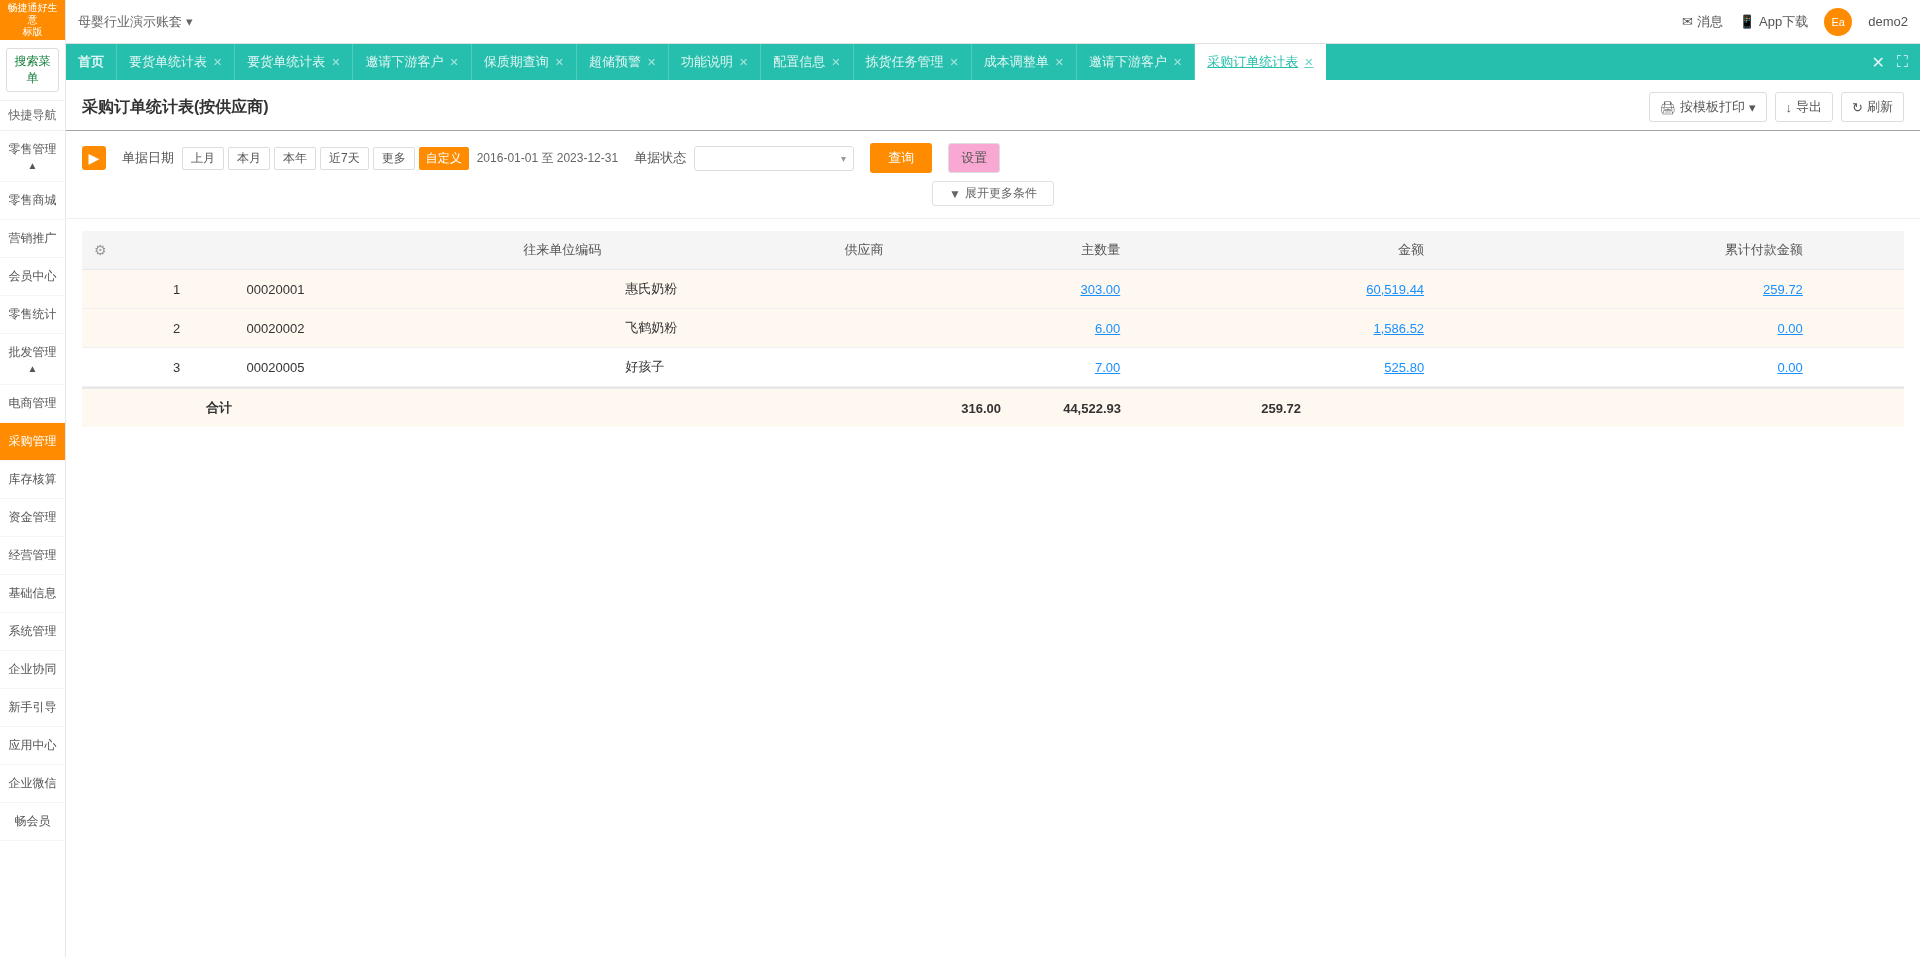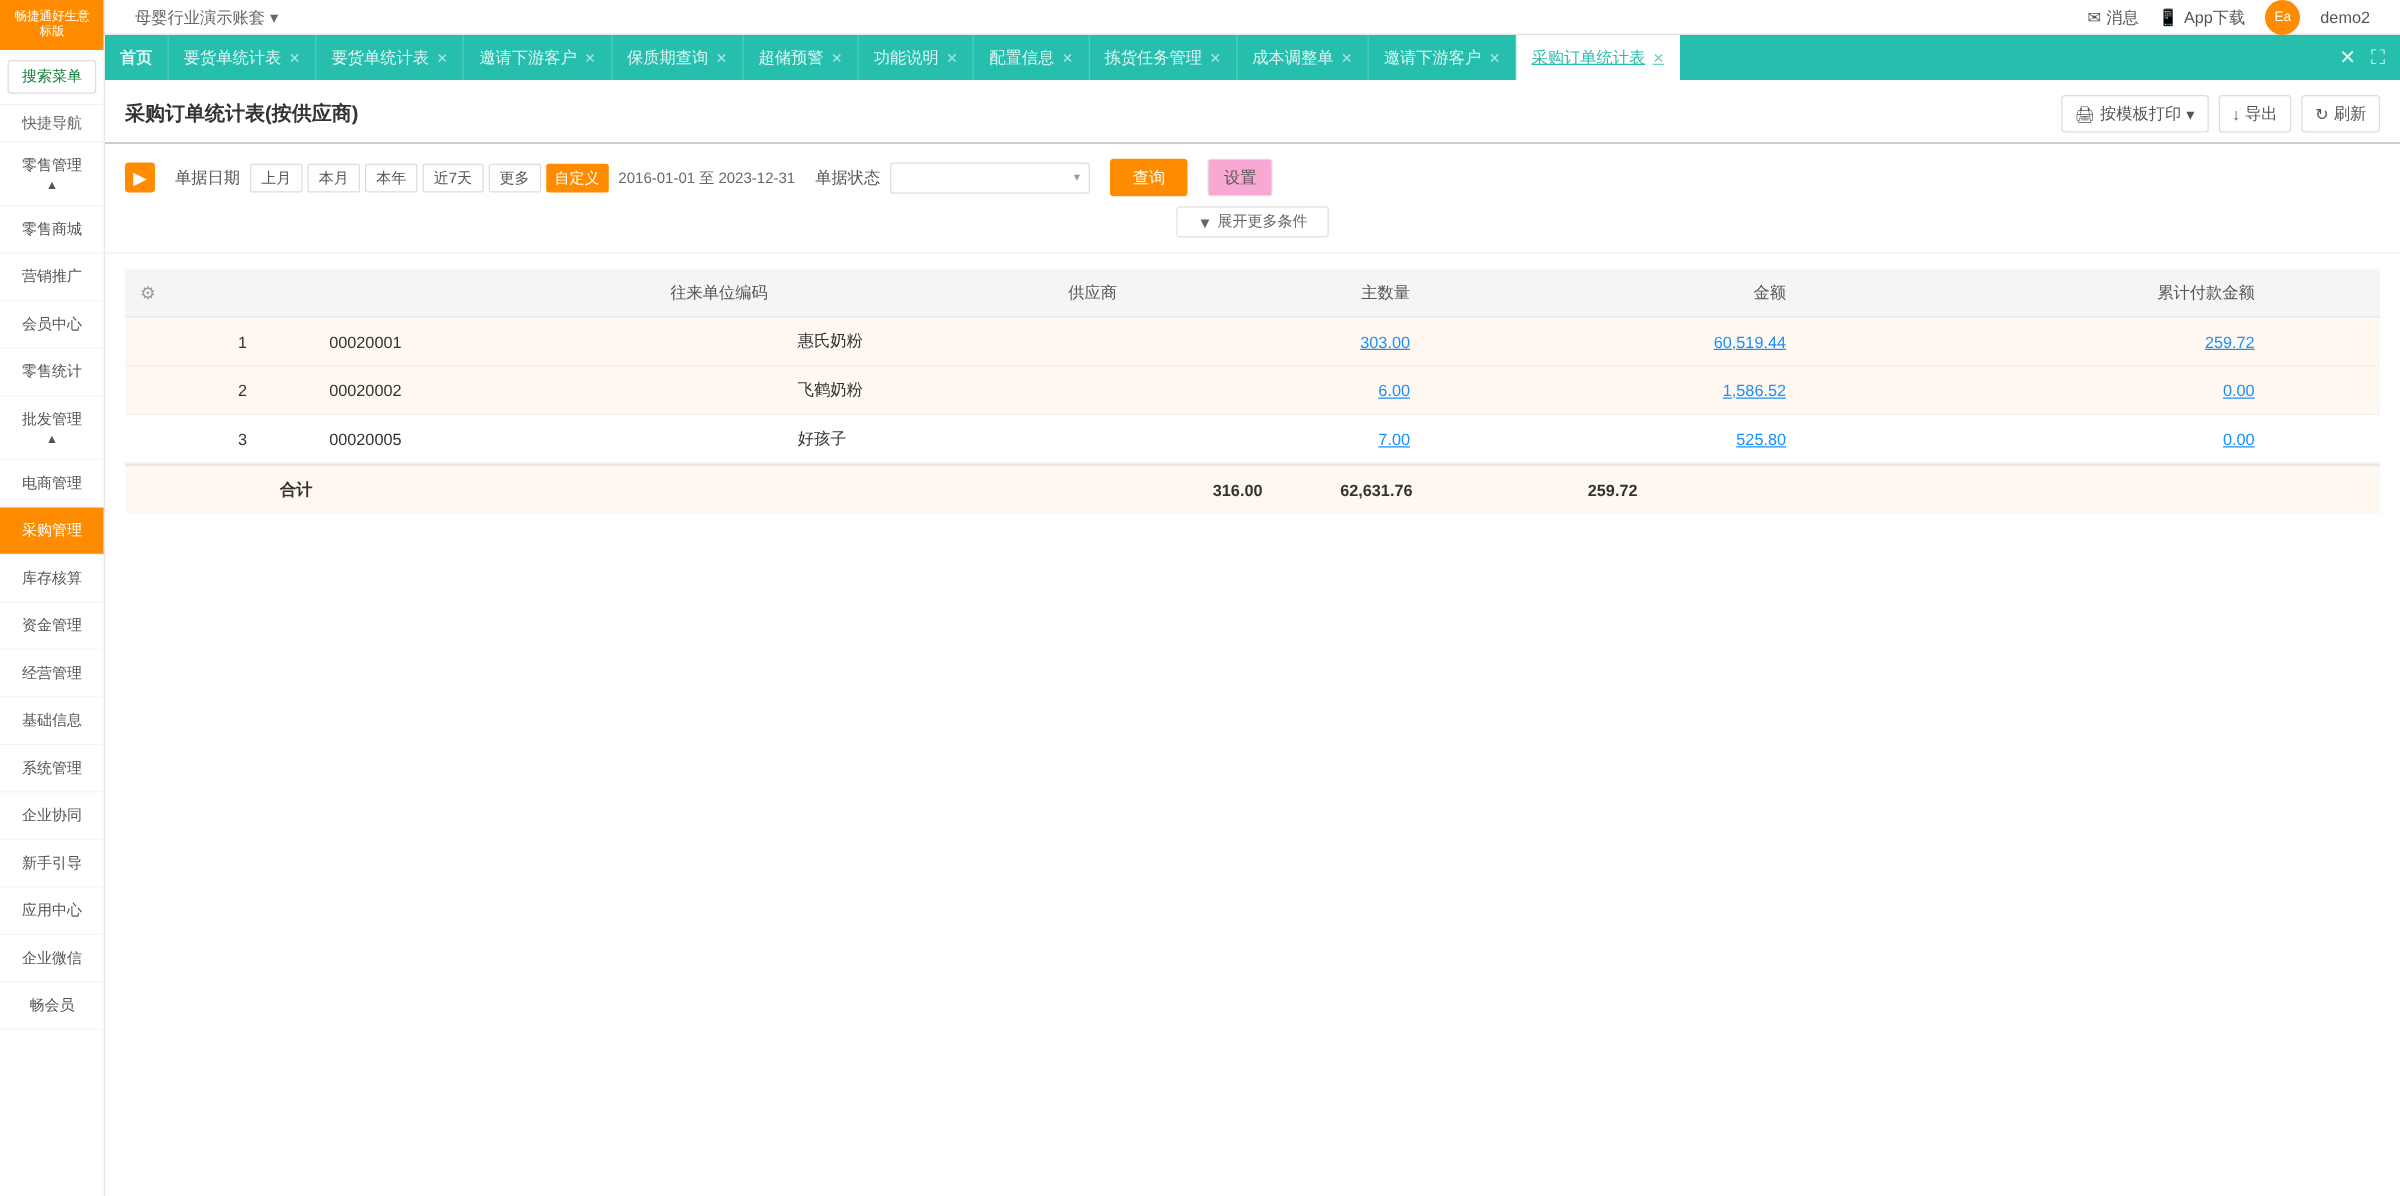--- a/index.html
+++ b/index.html
@@ -1,20 +1,20 @@
 <!DOCTYPE html>
 <html><head>
   <meta charset="utf-8">
   <style>
     * { box-sizing: border-box; margin: 0; padding: 0; }
     body { font-family: 'Microsoft YaHei', sans-serif; font-size: 13px; background: #f5f5f5; display: flex; height: 957px; overflow: hidden; }
 
     
     .sidebar {
-      width: 84px;
+      width: 66px;
       background: #fff;
       display: flex;
       flex-direction: column;
       border-right: 1px solid #e8e8e8;
       flex-shrink: 0;
       height: 100%;
       overflow-y: auto;
     }
     .sidebar-logo {
       background: #ff8c00;
@@ -72,27 +72,27 @@
     
     .main {
       flex: 1;
       display: flex;
       flex-direction: column;
       overflow: hidden;
     }
 
     
     .topbar {
-      height: 28px;
+      height: 44px;
       background: #fff;
       border-bottom: 1px solid #e0e0e0;
       display: flex;
       align-items: center;
       justify-content: space-between;
-      padding: 0 24px;
+      padding: 0 12px;
     }
     .topbar-left {
       display: flex;
       align-items: center;
       gap: 8px;
       color: #666;
       font-size: 13px;
     }
     .topbar-dropdown {
       display: flex;
@@ -725,21 +725,21 @@
   </tr>
             </tbody>
         </table>
 
         <div class="table-footer">
           <span style="width:36px;"></span>
           <span style="width:28px;"></span>
           <span class="footer-label">合计</span>
           <span style="flex:1"></span>
           <span class="footer-qty">316.00</span>
-          <span class="footer-amount">62,631.76</span>
+          <span class="footer-amount">44,522.93</span>
           <span class="footer-paid">259.72</span>
           <span style="flex:1"></span>
         </div>
       </div>
 
     </div>
   </div>
 </div>
 
 </body></html>

